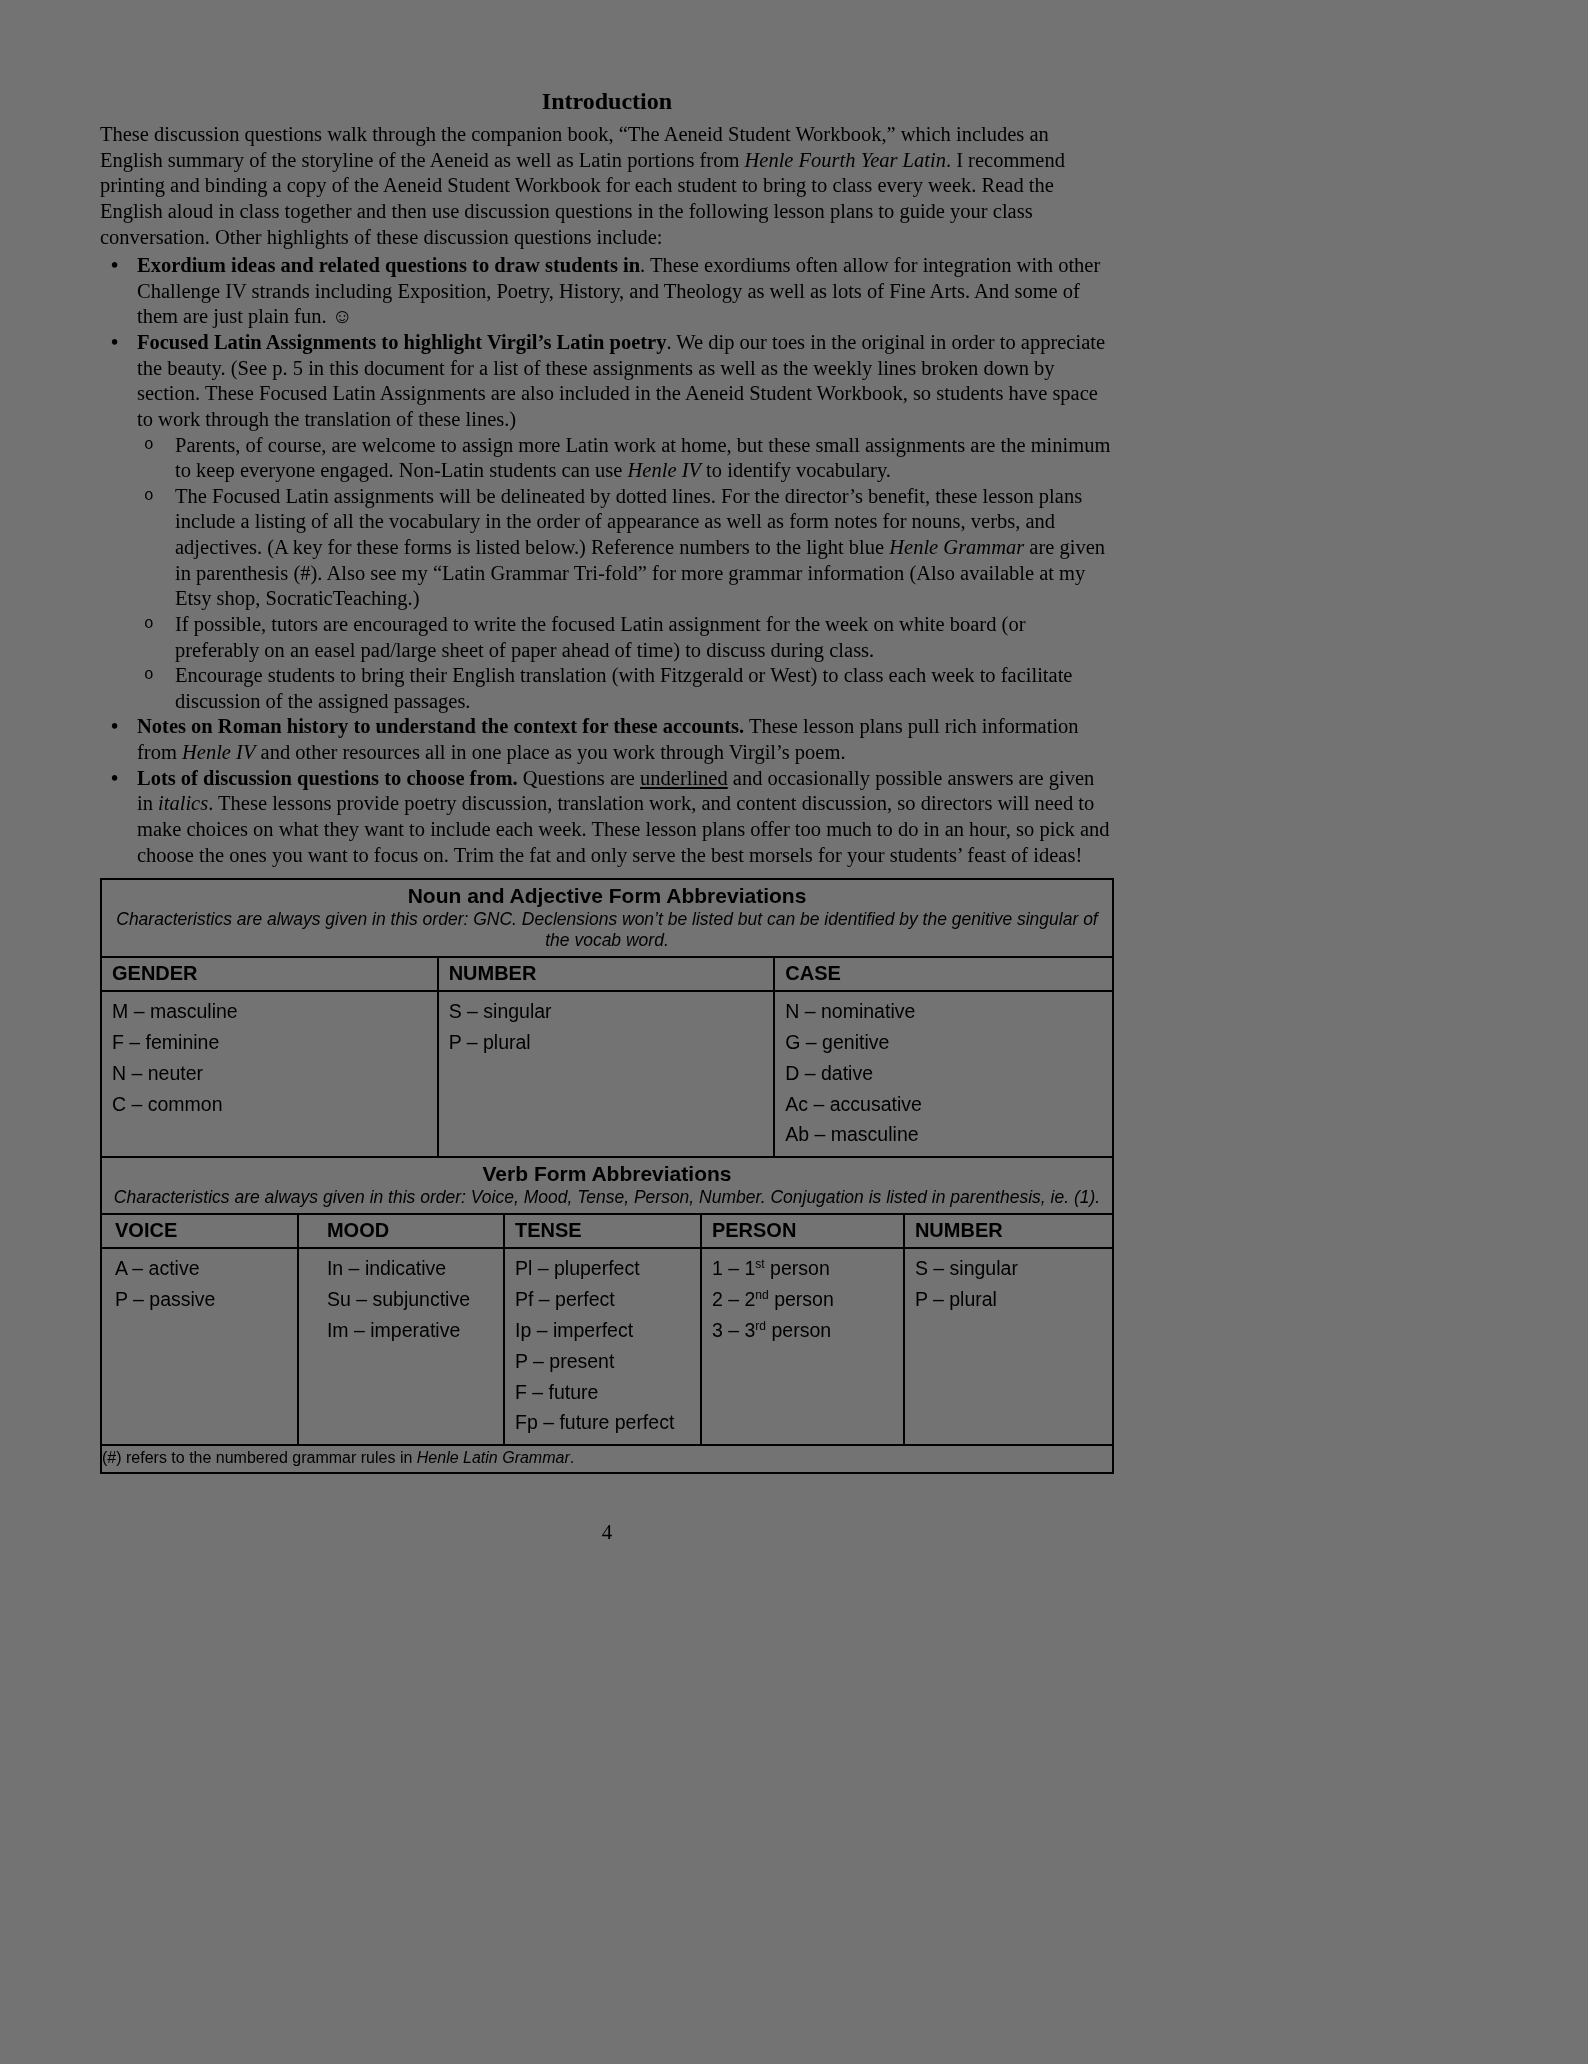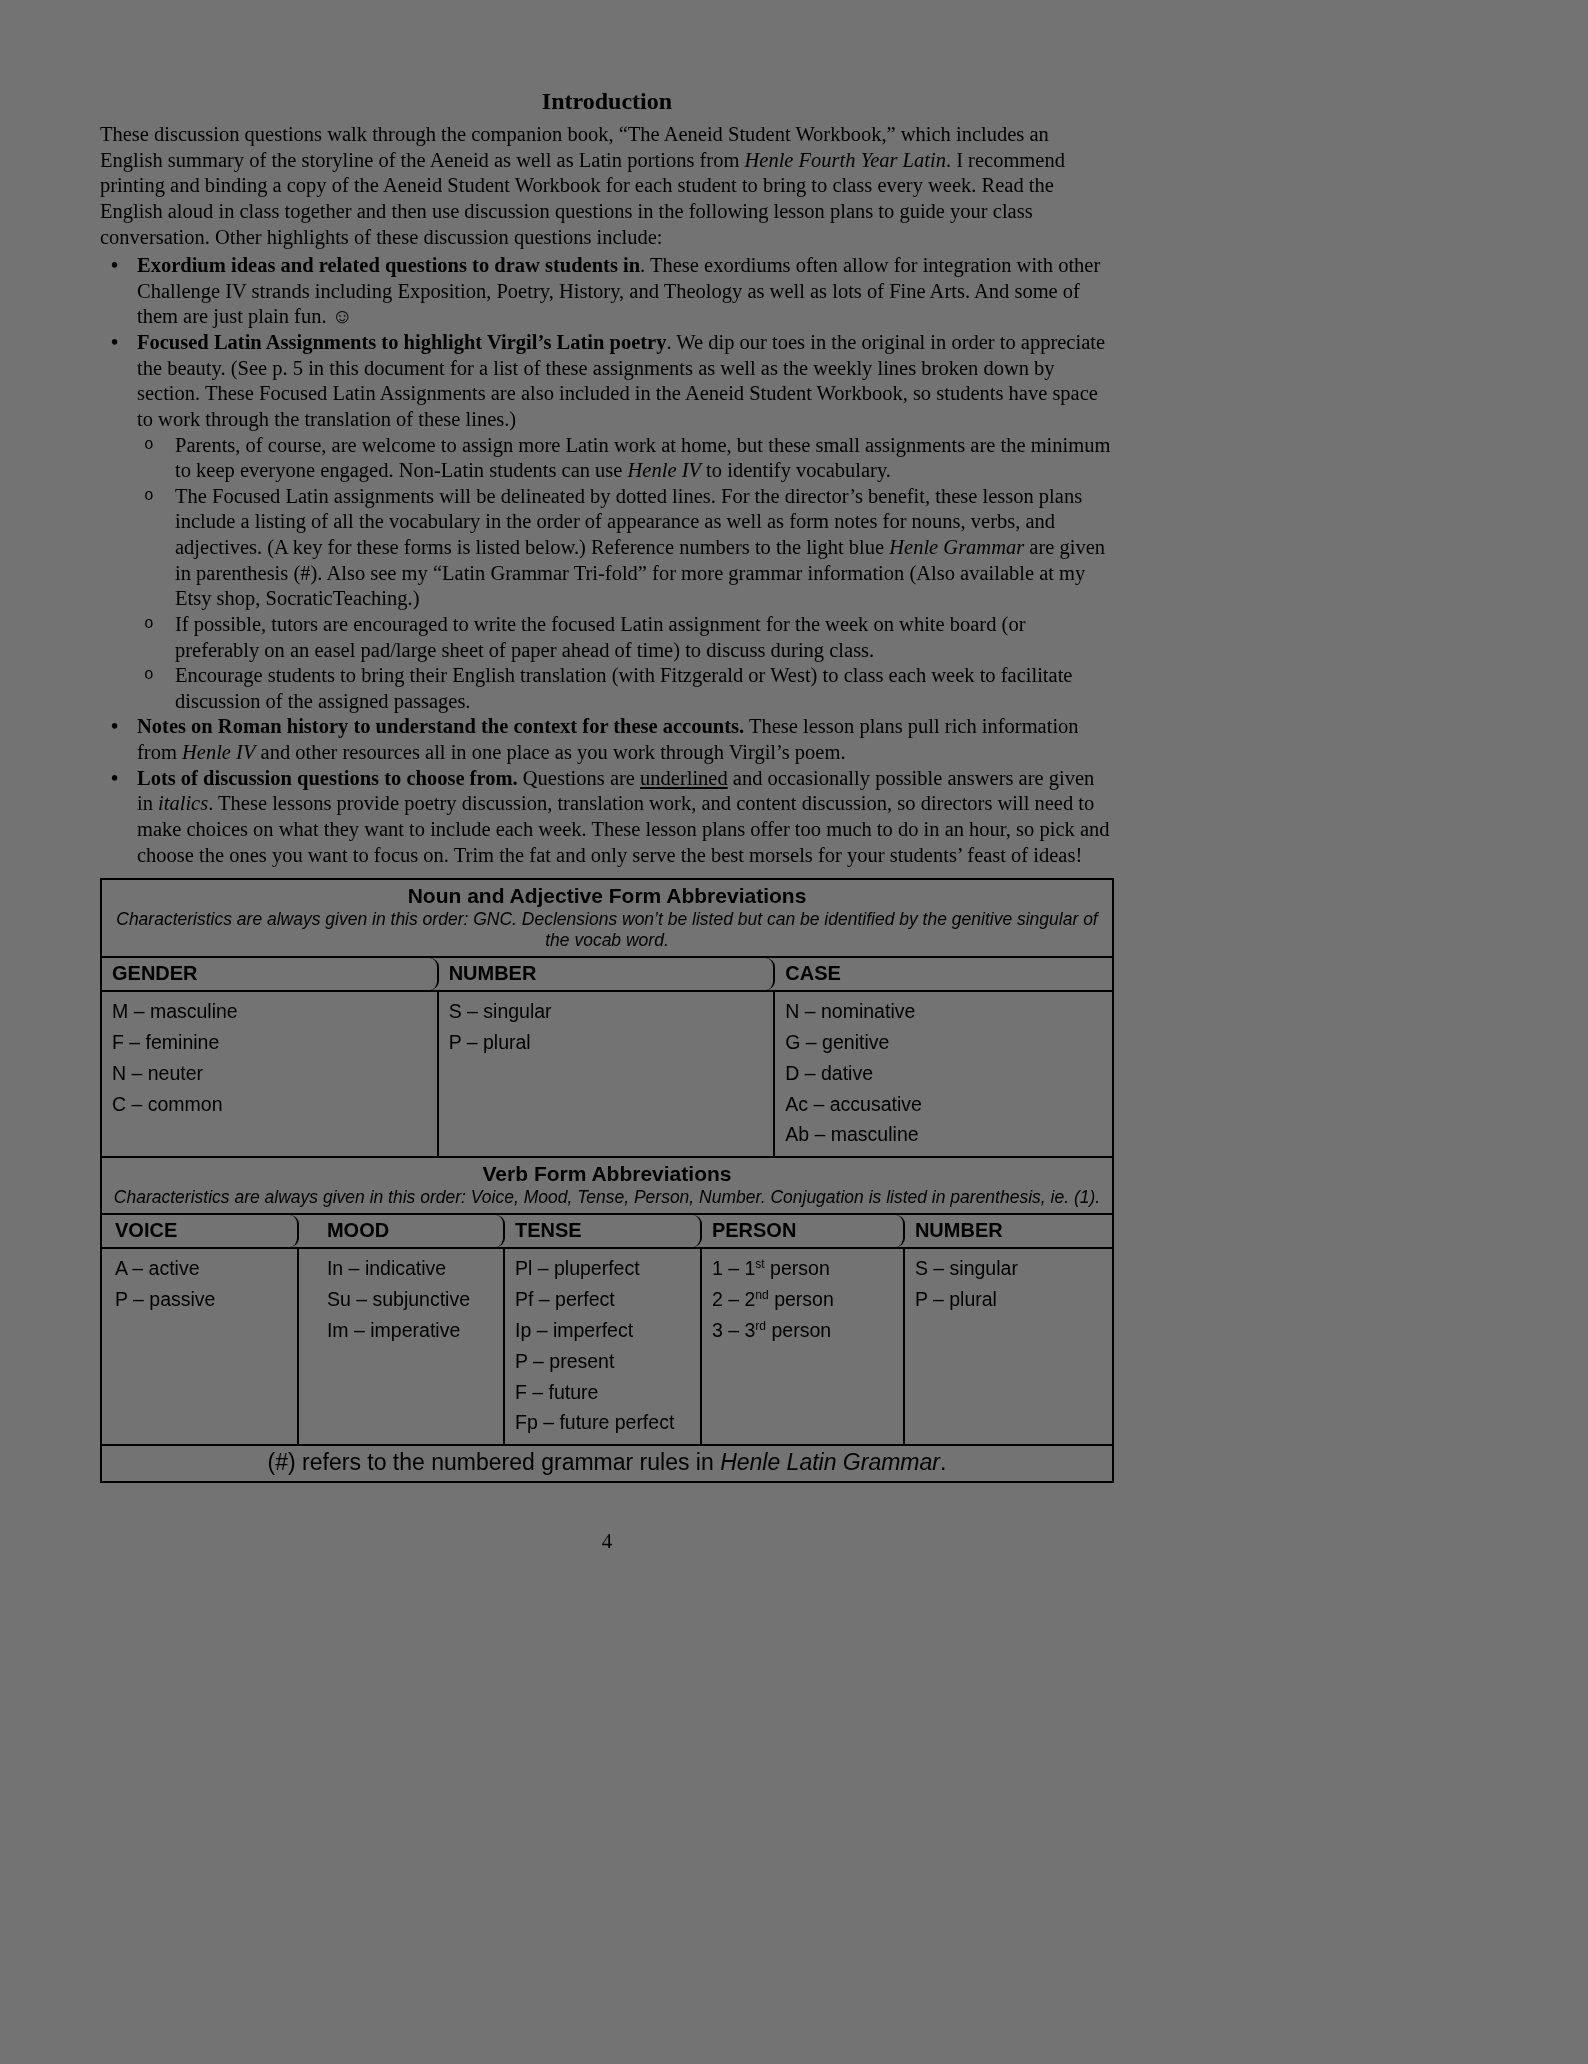--- a/index.html
+++ b/index.html
@@ -28,26 +28,26 @@
   .fu { text-decoration:underline; }
   .fsup { vertical-align:super; font-size:0.62em; line-height:0; }
 
   .tables { margin-top:10px; border:2px solid #000; font-family:"Liberation Sans", sans-serif; }
   .t-title { text-align:center; font-weight:700; font-size:21px; padding:4px 16px 1px; }
   .mid-title { border-top:2px solid #000; }
   .t-note { text-align:center; font-style:italic; font-size:17.5px; padding:0 6px 5px; }
   .t-row { display:flex; align-items:stretch; border-top:2px solid #000; }
   .t-cell { border-right:2px solid #000; }
   .t-cell:last-child { border-right:none; }
-  .t-head-cell { font-weight:700; font-size:20px; padding:4px 10px 5px;border-radius:9px; }
+  .t-head-cell { font-weight:700; font-size:20px; padding:4px 10px 5px; }
   .t-body-cell { padding:9px 10px 1px; }
   .cell-item { font-size:19.5px; line-height:1.12; margin-bottom:9px; }
   .n-col { width:33.33%; }
   .v1 { width:19.5%;padding-left:13px; } .v2 { width:20.4%;padding-left:28px; } .v3 { width:19.5%; } .v4 { width:20.1%; } .v5 { width:20.5%; }
-  .t-footer { border-top:2px solid #000; text-align:center; font-size:23px; padding:3px 0 5px; }
+  .t-footer { border-top:2px solid #000; text-align:left; font-size:16px; padding:3px 0 5px; }
 
   .page-number { text-align:center; font-size:21px; margin-top:46px; }
 </style>
 </head>
 <body>
 
 <div class="page">
   <div class="content">
 
     <div class="doc-title">Introduction</div>

